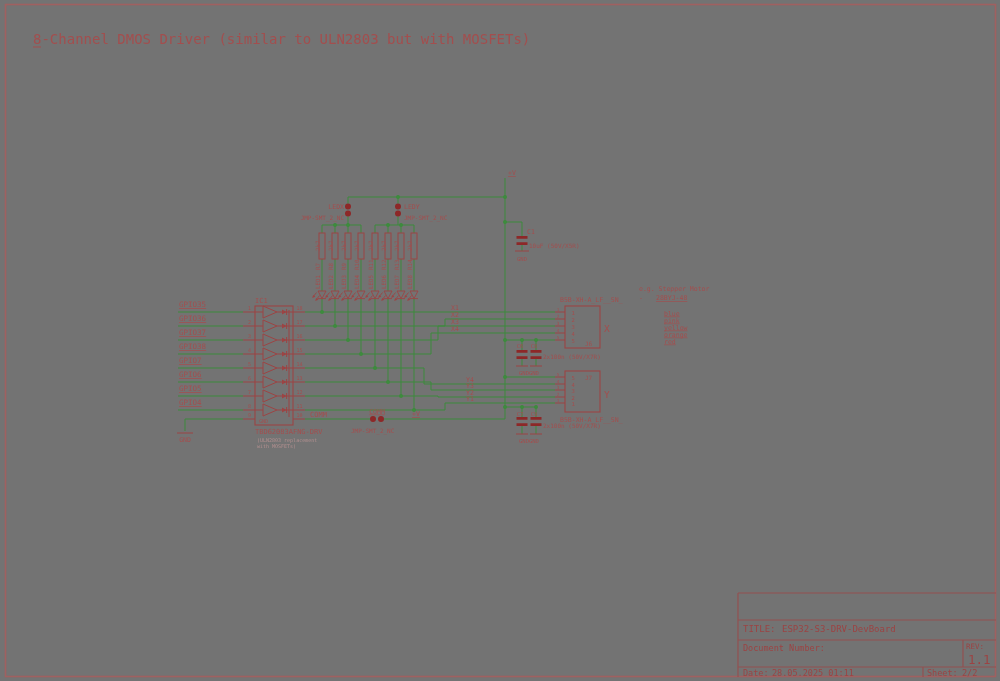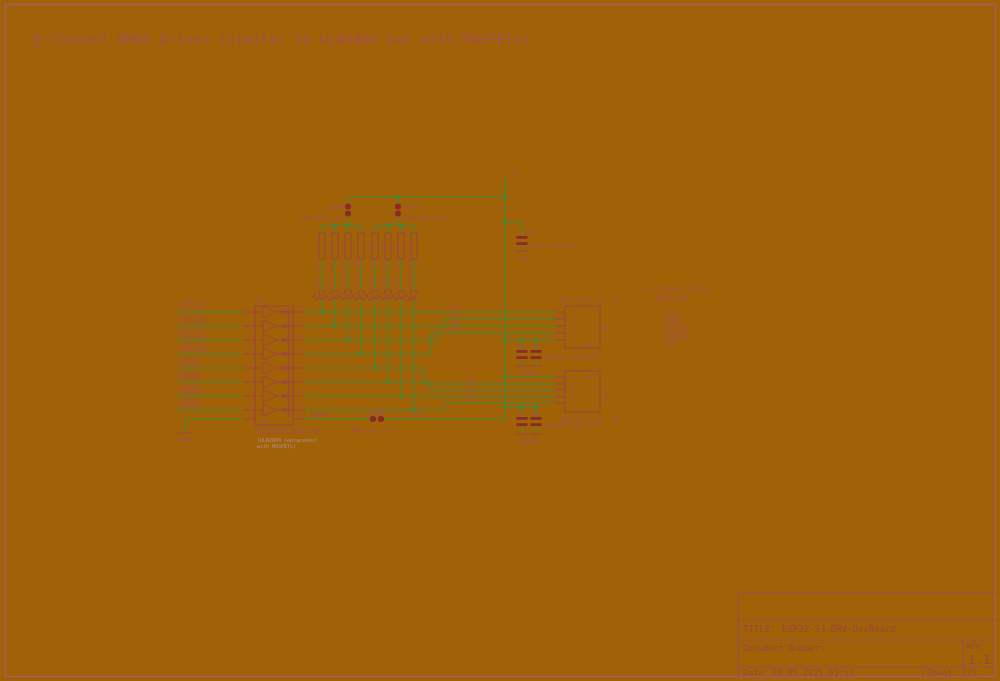--- a/index.html
+++ b/index.html
@@ -1,16 +1,16 @@
 <!DOCTYPE html>
 <html><head>
 <meta charset="utf-8">
 <style>
   html,body{margin:0;padding:0;background:#ffffff;}
-  .page{position:relative;width:1000px;height:681px;background:#a16207;overflow:hidden;}
+  .page{position:relative;width:1000px;height:681px;background:#737373;overflow:hidden;}
   svg{position:absolute;left:0;top:0;}
   text{font-family:"DejaVu Sans Mono","Liberation Mono",monospace;fill:#a34e4e;}
   .tn{fill:#b49090;}
   .u{text-decoration:underline;}
   .tb{fill:#9c4343;}
 </style>
 </head>
 <body>
 
 <div class="page">

